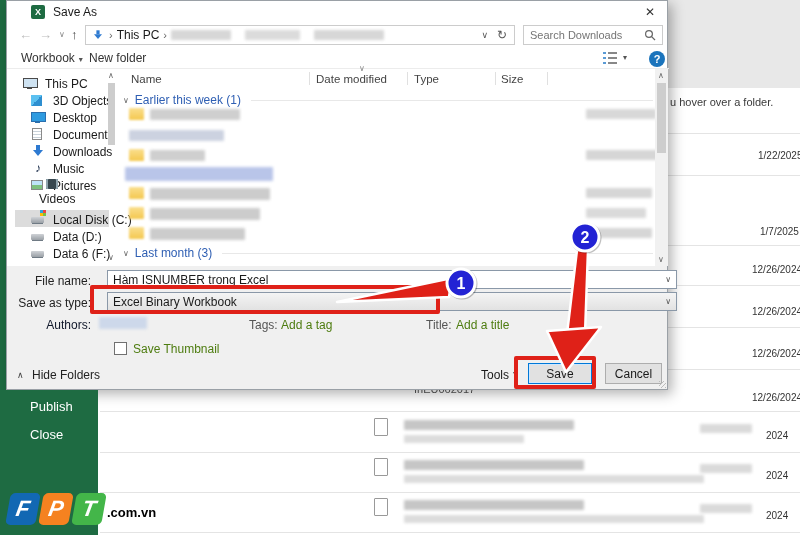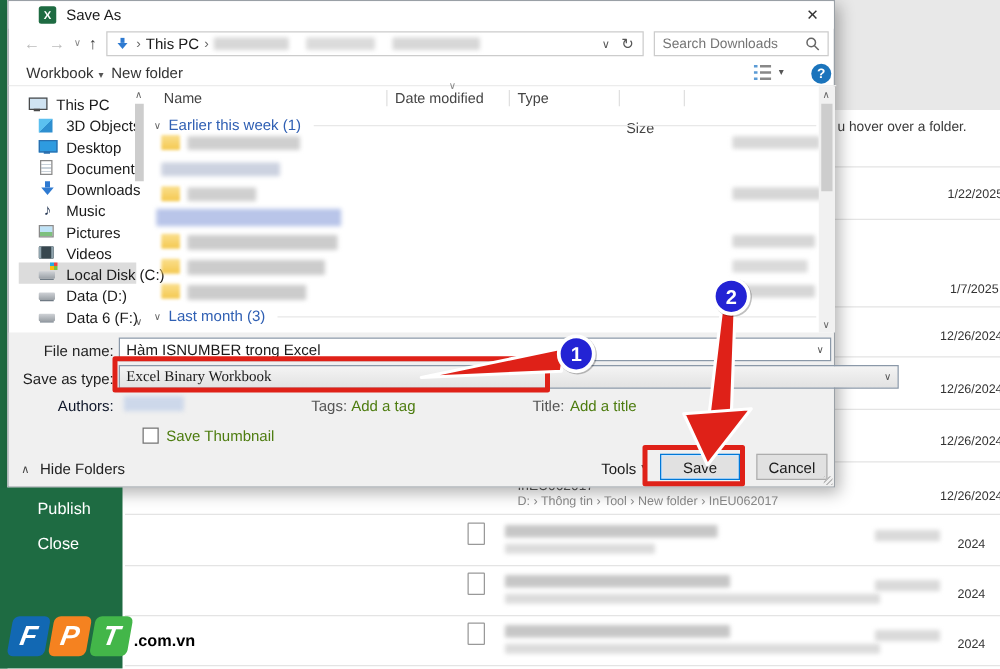--- a/index.html
+++ b/index.html
@@ -44,21 +44,21 @@
   .i-down::after { content:""; position:absolute; left:2px; top:5px; border:5px solid transparent; border-top:6px solid #2e7ad1; }
   .i-music { font-size:12px; color:#20324f; line-height:13px; text-align:center; }
   .i-pic { width:12px; height:10px; border:1px solid #888; background:linear-gradient(180deg,#bfe3f7 55%,#7ec07e 45%); margin-top:1px; }
   .i-video { width:12px; height:10px; background:#37474f; border-radius:1px; margin-top:1px;
              box-shadow:inset 2px 0 0 #90a4ae, inset -2px 0 0 #90a4ae; }
   .i-disk { width:13px; height:6px; background:linear-gradient(#cfd2d6,#9aa0a6); border-radius:1px; margin-top:4px; box-shadow:0 2px 0 -1px #6f7a84; }
   .i-flag::after { content:""; position:absolute; right:-1px; top:-3px; width:6px; height:6px;
                    background:conic-gradient(#e44 0 25%,#7ac143 0 50%,#ffba08 0 75%,#29a8e0 0); }
   .folder-blur { position:absolute; width:15px; height:12px; background:linear-gradient(#fadf8e,#f4c84f); border-radius:1px; filter:blur(1.2px); }
   .field-label { position:absolute; text-align:right; font-size:12px; color:#222; }
-  .combo { position:absolute; height:19px; border:1px solid #8a98a8; font-size:12px; display:flex; align-items:center; padding:0 18px 0 5px; }
+  .combo { position:absolute; height:19px; border:1px solid #8a98a8; font-size:12px; display:flex; align-items:center; padding:0 18px 0 5px;margin-left:12px; }
   .combo .chev { position:absolute; right:5px; font-size:8px; color:#555; }
   .linkblue { color:#4d7c0f; cursor:pointer; }
   .btn { position:absolute; height:21px; background:#e1e1e1; font-size:12px; display:flex; align-items:center; justify-content:center; cursor:pointer; }
   .redbox { position:absolute; border:4px solid #df2118; border-radius:2px; z-index:8; pointer-events:none; }
   #overlay { position:absolute; left:0; top:0; width:800px; height:535px; z-index:9; pointer-events:none; }
   .scroll { position:absolute; background:#f1f1f1; }
   .thumb { position:absolute; background:#cdcdcd; }
   .scglyph { position:absolute; font-size:8px; color:#666; }
   #savebtn::first-letter { text-decoration:underline; }
   .greenbg { position:absolute; background:#1e6b42; }
@@ -90,21 +90,20 @@
   <span class="bgdate" style="left:760px;top:226px;">1/7/2025 1:</span>
   <span class="bgdate" style="left:752px;top:264px;">12/26/2024</span>
   <span class="bgdate" style="left:752px;top:306px;">12/26/2024</span>
   <span class="bgdate" style="left:752px;top:348px;">12/26/2024</span>
   <span class="bgdate" style="left:752px;top:392px;">12/26/2024</span>
   <span class="bgdate" style="left:766px;top:430px;">2024</span>
   <span class="bgdate" style="left:766px;top:470px;">2024</span>
   <span class="bgdate" style="left:766px;top:510px;">2024</span>
 
   <div class="abs" style="left:414px;top:383px;font-size:11px;color:#555;z-index:1;">InEU062017</div>
-  <div class="abs" style="left:414px;top:396px;font-size:10px;color:#8a8a8a;z-index:1;">D: › Thông tin › Tool › New folder › InEU062017</div>
 
   <div class="bgrow-icon" style="left:374px;top:418px;"></div>
   <div class="blur" style="left:404px;top:420px;width:170px;height:10px;background:#c6c6c6;"></div>
   <div class="blur" style="left:404px;top:435px;width:120px;height:8px;background:#dcdcdc;"></div>
   <div class="blur" style="left:700px;top:424px;width:52px;height:9px;background:#dadada;"></div>
 
   <div class="bgrow-icon" style="left:374px;top:458px;"></div>
   <div class="blur" style="left:404px;top:460px;width:180px;height:10px;background:#c6c6c6;"></div>
   <div class="blur" style="left:404px;top:475px;width:300px;height:8px;background:#dcdcdc;"></div>
   <div class="blur" style="left:700px;top:464px;width:52px;height:9px;background:#dadada;"></div>
@@ -204,21 +203,21 @@
     <div class="sb-item" style="left:24px;top:159px;">
       <span class="ico i-music">♪</span>
       <span class="sb-label">Music</span>
     </div>
     <div class="sb-item" style="left:24px;top:176px;">
       <span class="ico">
           <span class="i-pic" style="display:block;"></span>
         </span>
       <span class="sb-label">Pictures</span>
     </div>
-    <div class="sb-item" style="left:24px;top:193px;">
+    <div class="sb-item" style="left:24px;top:177px;flex-direction:column;">
       <span class="ico">
           <span class="i-video" style="display:block;"></span>
         </span>
       <span class="sb-label">Videos</span>
     </div>
     <div class="sb-item" style="left:24px;top:210px;">
       <span class="ico i-flag">
           <span class="i-disk" style="display:block;"></span>
         </span>
       <span class="sb-label">Local Disk (C:)</span>
@@ -237,21 +236,21 @@
     </div>
 
     <span class="scglyph" style="left:101px;top:70px;">∧</span>
     <div class="thumb" style="left:101px;top:82px;width:7px;height:62px;"></div>
     <span class="scglyph" style="left:101px;top:252px;">∨</span>
 
     <span class="colhead" style="left:124px;">Name</span>
     <span class="abs" style="left:352px;top:63px;font-size:8px;color:#888;">∨</span>
     <span class="colhead" style="left:309px;text-align:right;">Date modified</span>
     <span class="colhead" style="left:407px;">Type</span>
-    <span class="colhead" style="left:494px;margin-top:24px;">Size</span>
+    <span class="colhead" style="left:494px;">Size</span>
     <div class="colsep" style="left:302px;"></div>
     <div class="colsep" style="left:400px;"></div>
     <div class="colsep" style="left:488px;"></div>
     <div class="colsep" style="left:540px;"></div>
 
     <div class="grouphead" style="left:116px;top:92px;width:530px;">
       <span class="gl">∨</span>
       <span>Earlier this week (1)</span>
       <div class="grule" style="flex:1;"></div>
     </div>
@@ -294,21 +293,21 @@
 
     <div class="abs" style="left:0;top:265px;width:660px;height:123px;background:#f0f0f0;"></div>
 
     <div class="field-label" style="left:0;top:273px;width:84px;">File name:</div>
     <div class="combo" style="left:88px;top:269px;width:570px;background:#fff;">
       <span>Hàm ISNUMBER trong Excel</span>
       <span class="chev">∨</span>
     </div>
 
     <div class="field-label" style="left:0;top:295px;width:84px;">Save as type:</div>
-    <div class="combo" style="left:88px;top:291px;width:624px;background:linear-gradient(#f4f4f4,#e2e2e2);font-family:Liberation Serif, serif;">
+    <div class="combo" style="left:88px;top:291px;width:570px;background:linear-gradient(#f4f4f4,#e2e2e2);">
       <span>Excel Binary Workbook</span>
       <span class="chev">∨</span>
     </div>
 
     <div class="field-label" style="left:20px;top:317px;width:64px;color:#0f172a;">Authors:</div>
     <div class="blur" style="left:92px;top:316px;width:48px;height:12px;background:#cdd8ea;"></div>
     <span class="abs" style="left:242px;top:317px;color:#555;">Tags:</span>
     <span class="abs linkblue" style="left:274px;top:317px;">Add a tag</span>
     <span class="abs" style="left:419px;top:317px;color:#555;">Title:</span>
     <span class="abs linkblue" style="left:449px;top:317px;">Add a title</span>

